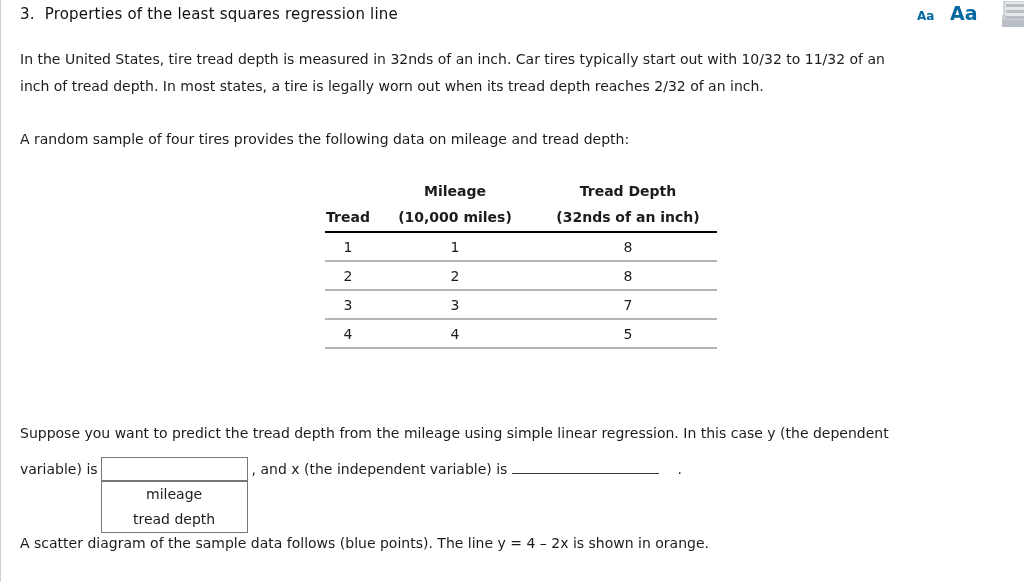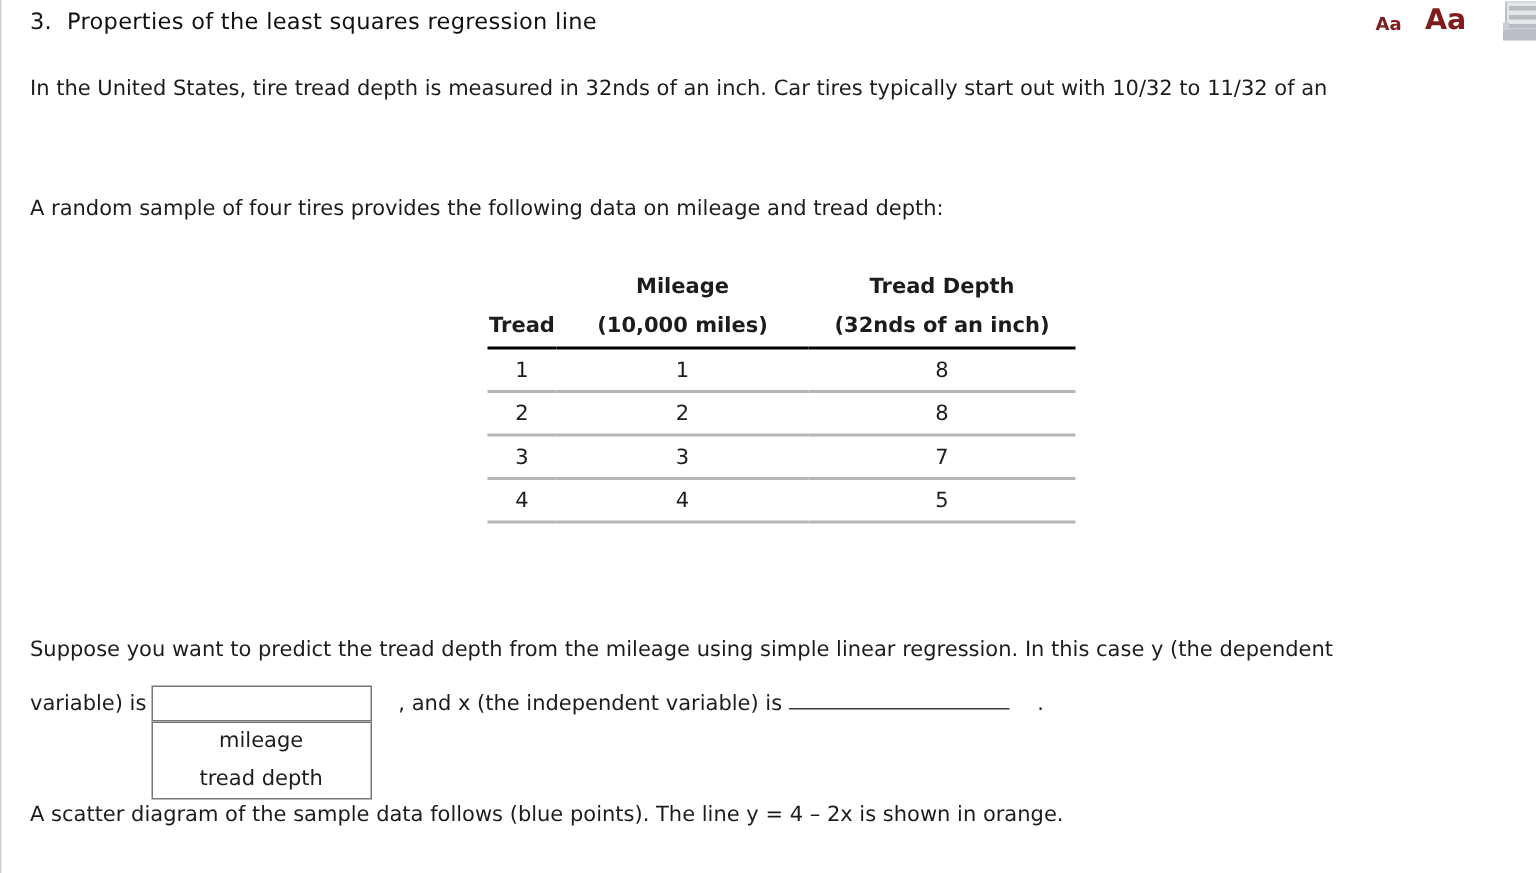--- a/index.html
+++ b/index.html
@@ -18,21 +18,21 @@
   }
   .page-title {
     left: 20px; top: 5px;
     font-size: 15px; font-weight: normal; color: #101010;
     letter-spacing: 0.2px;
   }
   .aa-btn {
     position: absolute;
     background: none; border: none; cursor: pointer;
     font-family: "DejaVu Sans", "Liberation Sans", sans-serif;
-    font-weight: bold; color: #7f1d1d;
+    font-weight: bold; color: #0369a1;
     padding: 0; line-height: 1;
   }
   .aa-small { left: 917px; top: 10px; font-size: 12px; }
   .aa-large { left: 950px; top: 4px;  font-size: 19px; }
   .printer  { position: absolute; left: 1002px; top: 1px; cursor: pointer; }
 
   .body-text { font-size: 14px; line-height: 27px; }
   .para1 { left: 20px; top: 46px; }
   .para2 { left: 20px; top: 126px; }
 
@@ -61,21 +61,21 @@
   }
   .select-value { display: block; line-height: 22px; padding-left: 4px; font-size: 14px; }
   .dropdown-list {
     position: absolute; left: -1px; top: 23px; width: 145px;
     border: 1px solid #767676; background: #ffffff; z-index: 2;
   }
   .dropdown-option {
     height: 25px; line-height: 25px; text-align: center;
     font-size: 14px; cursor: pointer;
   }
-  .after-box { margin-left: 18px; }
+  .after-box { margin-left: 4px; }
   .blank {
     display: inline-block; width: 147px; height: 15px;
     border-bottom: 1px solid #3a3a3a; margin-left: 5px; cursor: pointer;
   }
   .period { margin-left: 18px; }
 
   .footer-text { left: 20px; top: 530px; }
 </style>
 </head>
 <body>
@@ -92,20 +92,21 @@
     <rect x="4" y="3" width="28" height="3" fill="#b6bcc2"></rect>
     <rect x="4" y="9" width="28" height="3" fill="#b6bcc2"></rect>
     <rect x="4" y="15" width="28" height="3" fill="#b6bcc2"></rect>
     <rect x="0" y="19" width="34" height="7" fill="#b9bfc5"></rect>
     <rect x="0" y="14" width="4" height="5" fill="#c9ced3"></rect>
   </svg>
 </span>
 
 <div class="abs body-text para1">
   <div>In the United States, tire tread depth is measured in 32nds of an inch. Car tires typically start out with 10/32 to 11/32 of an</div>
+  <div>inch of tread depth. In most states, a tire is legally worn out when its tread depth reaches 2/32 of an inch.</div>
 </div>
 <div class="abs body-text para2">A random sample of four tires provides the following data on mileage and tread depth:</div>
 
 <div class="abs tbl-wrap">
   <table class="data">
     <colgroup>
       <col style="width:46px">
         <col style="width:168px">
         <col style="width:178px">
     </colgroup>

